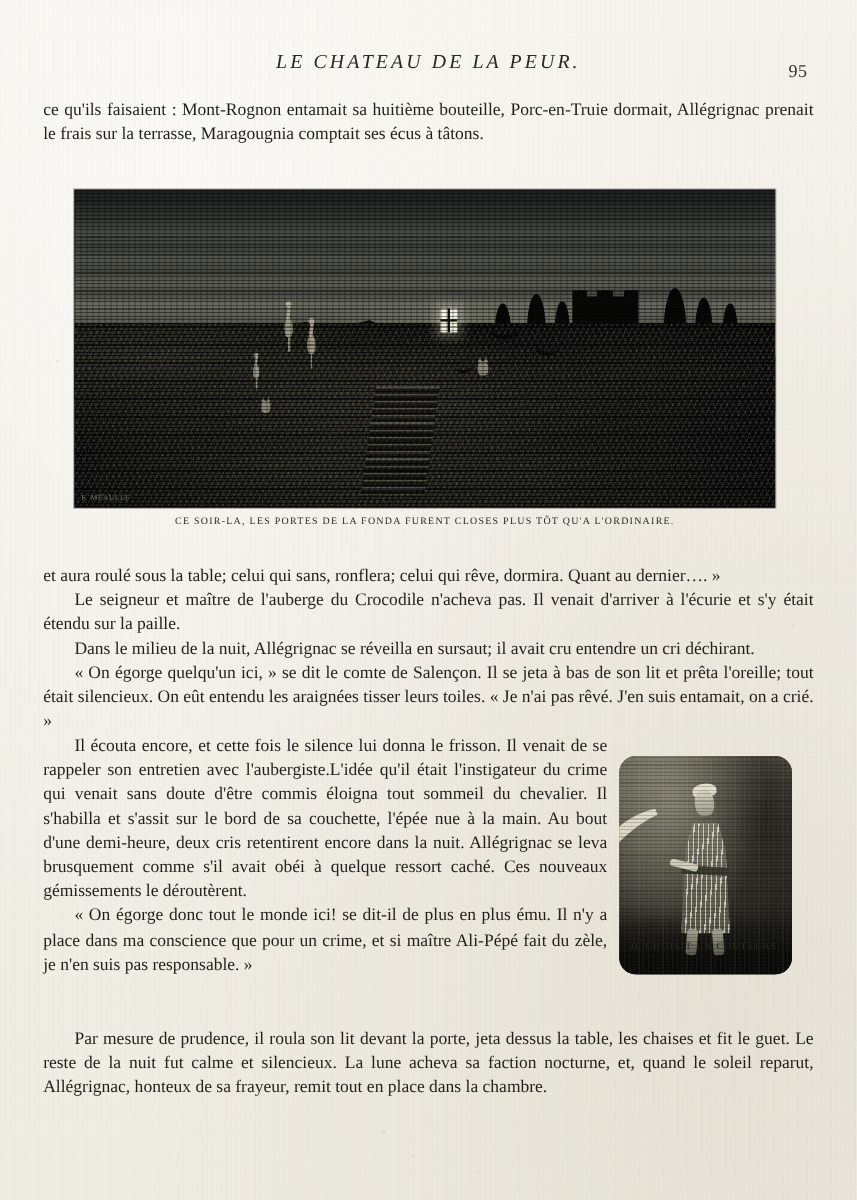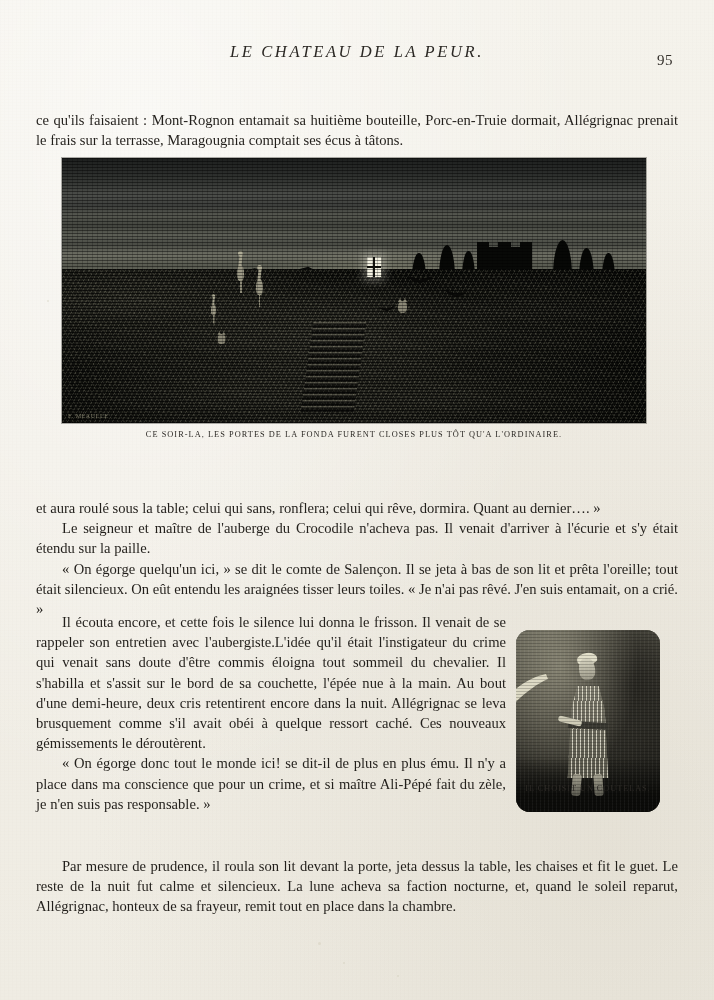--- a/index.html
+++ b/index.html
@@ -75,21 +75,21 @@
     margin: 0 0 0 0;
     font-size: 14.6px;
     line-height: 20.2px;
     color: #221f1b;
     text-align: justify;
     text-justify: inter-word;
     -webkit-hyphens: none;
     hyphens: none;
   }
   p.indent { text-indent: 26px; }
-  p.noindent { text-indent: 0; margin-top: 28px; }
+  p.noindent { text-indent: 0; }
 
   .block-top { top: 82px; }
   .block-mid { top: 470px; }
   .block-wrap { top: 612px; }
   .block-bottom { top: 856px; }
 
   
   .vignette-float {
     float: right;
     width: 158px;
@@ -499,20 +499,21 @@
     <div class="hatch2"></div>
 
     <div class="signature">F. MÉAULLE</div>
   </div>
 
   <div class="plate-caption">CE SOIR-LA, LES PORTES DE LA FONDA FURENT CLOSES PLUS TÔT QU'A L'ORDINAIRE.</div>
 
   <div class="col block-mid">
     <p class="noindent">et aura roulé sous la table; celui qui sans, ronflera; celui qui rêve, dormira. Quant au dernier…. »</p>
     <p class="indent">Le seigneur et maître de l'auberge du Crocodile n'acheva pas. Il venait d'arriver à l'écurie et s'y était étendu sur la paille.</p>
+    <p class="indent">Dans le milieu de la nuit, Allégrignac se réveilla en sursaut; il avait cru entendre un cri déchirant.</p>
     <p class="indent">« On égorge quelqu'un ici, » se dit le comte de Salençon. Il se jeta à bas de son lit et prêta l'oreille; tout était silencieux. On eût entendu les araignées tisser leurs toiles. « Je n'ai pas rêvé. J'en suis entamait, on a crié. »</p>
   </div>
 
   <div class="col block-wrap">
     <div class="vignette-float"></div>
     <p class="indent">Il écouta encore, et cette fois le silence lui donna le frisson. Il venait de se rappeler son entretien avec l'aubergiste.L'idée qu'il était l'instigateur du crime qui venait sans doute d'être commis éloigna tout sommeil du chevalier. Il s'habilla et s'assit sur le bord de sa couchette, l'épée nue à la main. Au bout d'une demi-heure, deux cris retentirent encore dans la nuit. Allégrignac se leva brusquement comme s'il avait obéi à quelque ressort caché. Ces nouveaux gémissements le déroutèrent.</p>
     <p class="indent">« On égorge donc tout le monde ici! se dit-il de plus en plus ému. Il n'y a place dans ma conscience que pour un crime, et si maître Ali-Pépé fait du zèle, je n'en suis pas responsable. »</p>
   </div>
 
   <div class="vignette">

